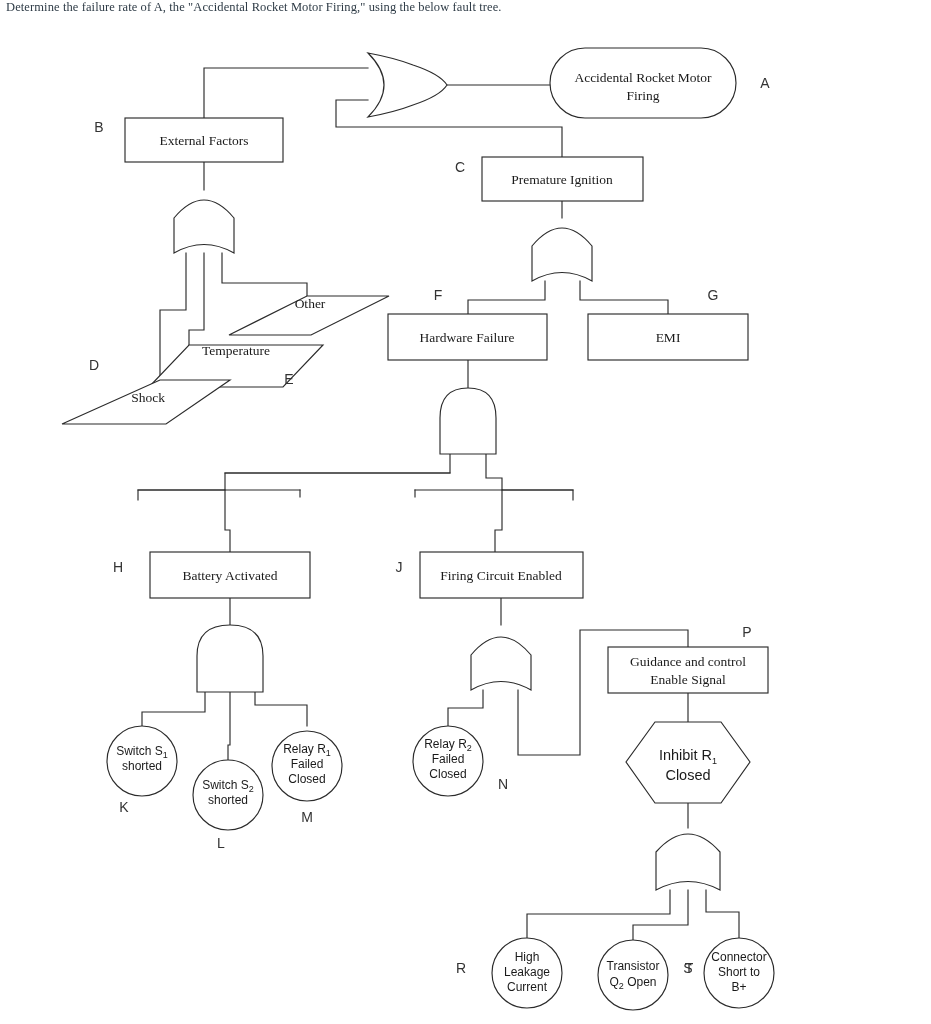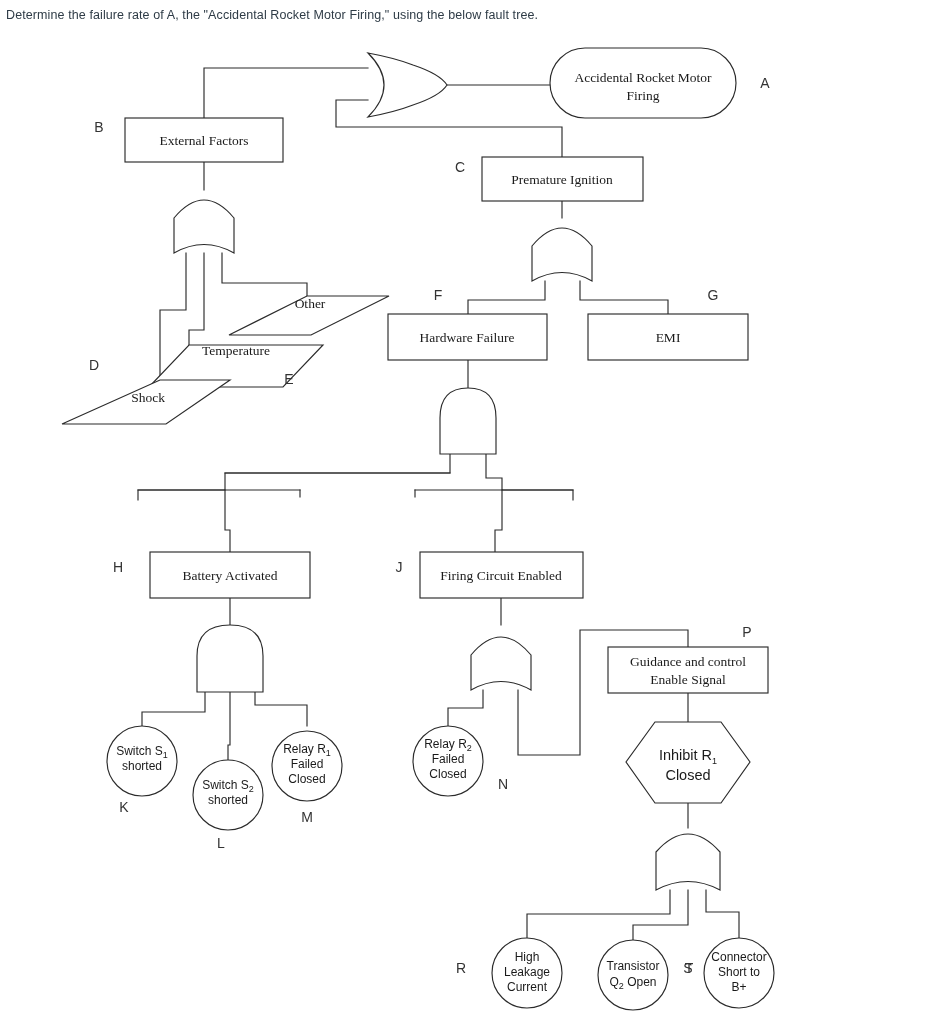--- a/index.html
+++ b/index.html
@@ -2,22 +2,22 @@
 <html><head>
 <meta charset="utf-8">
 <style>
   html,body{margin:0;padding:0;background:#ffffff;}
   body{
     width:931px;height:1024px;position:relative;overflow:hidden;
     font-family:"Liberation Sans", sans-serif;
     color:#1a1a1a;
   }
   #prompt{
-    position:absolute;left:6px;top:8px;width:900px;
-    font-family:Liberation Sans, sans-serif;
+    position:absolute;left:6px;top:0;width:900px;
+    font-family:Liberation Serif, serif;
     font-size:12.5px;color:#2e3b46;letter-spacing:.1px;
     white-space:nowrap;
   }
   #tree{position:absolute;left:0;top:0;width:931px;height:1024px;}
   text{fill:#1a1a1a;}
   .nodetxt{font-family:"Liberation Serif", serif;font-size:13.5px;text-anchor:middle;}
   .nodetxt-sans{font-family:"Liberation Sans", sans-serif;font-size:12px;text-anchor:middle;}
   .nodetxt-sans-b{font-family:"Liberation Sans", sans-serif;font-size:14.5px;text-anchor:middle;}
   .keyltr{font-family:"Liberation Sans", sans-serif;font-size:14px;text-anchor:middle;fill:#333;}
   .shape{fill:#ffffff;stroke:#2b2b2b;stroke-width:1.15;}

